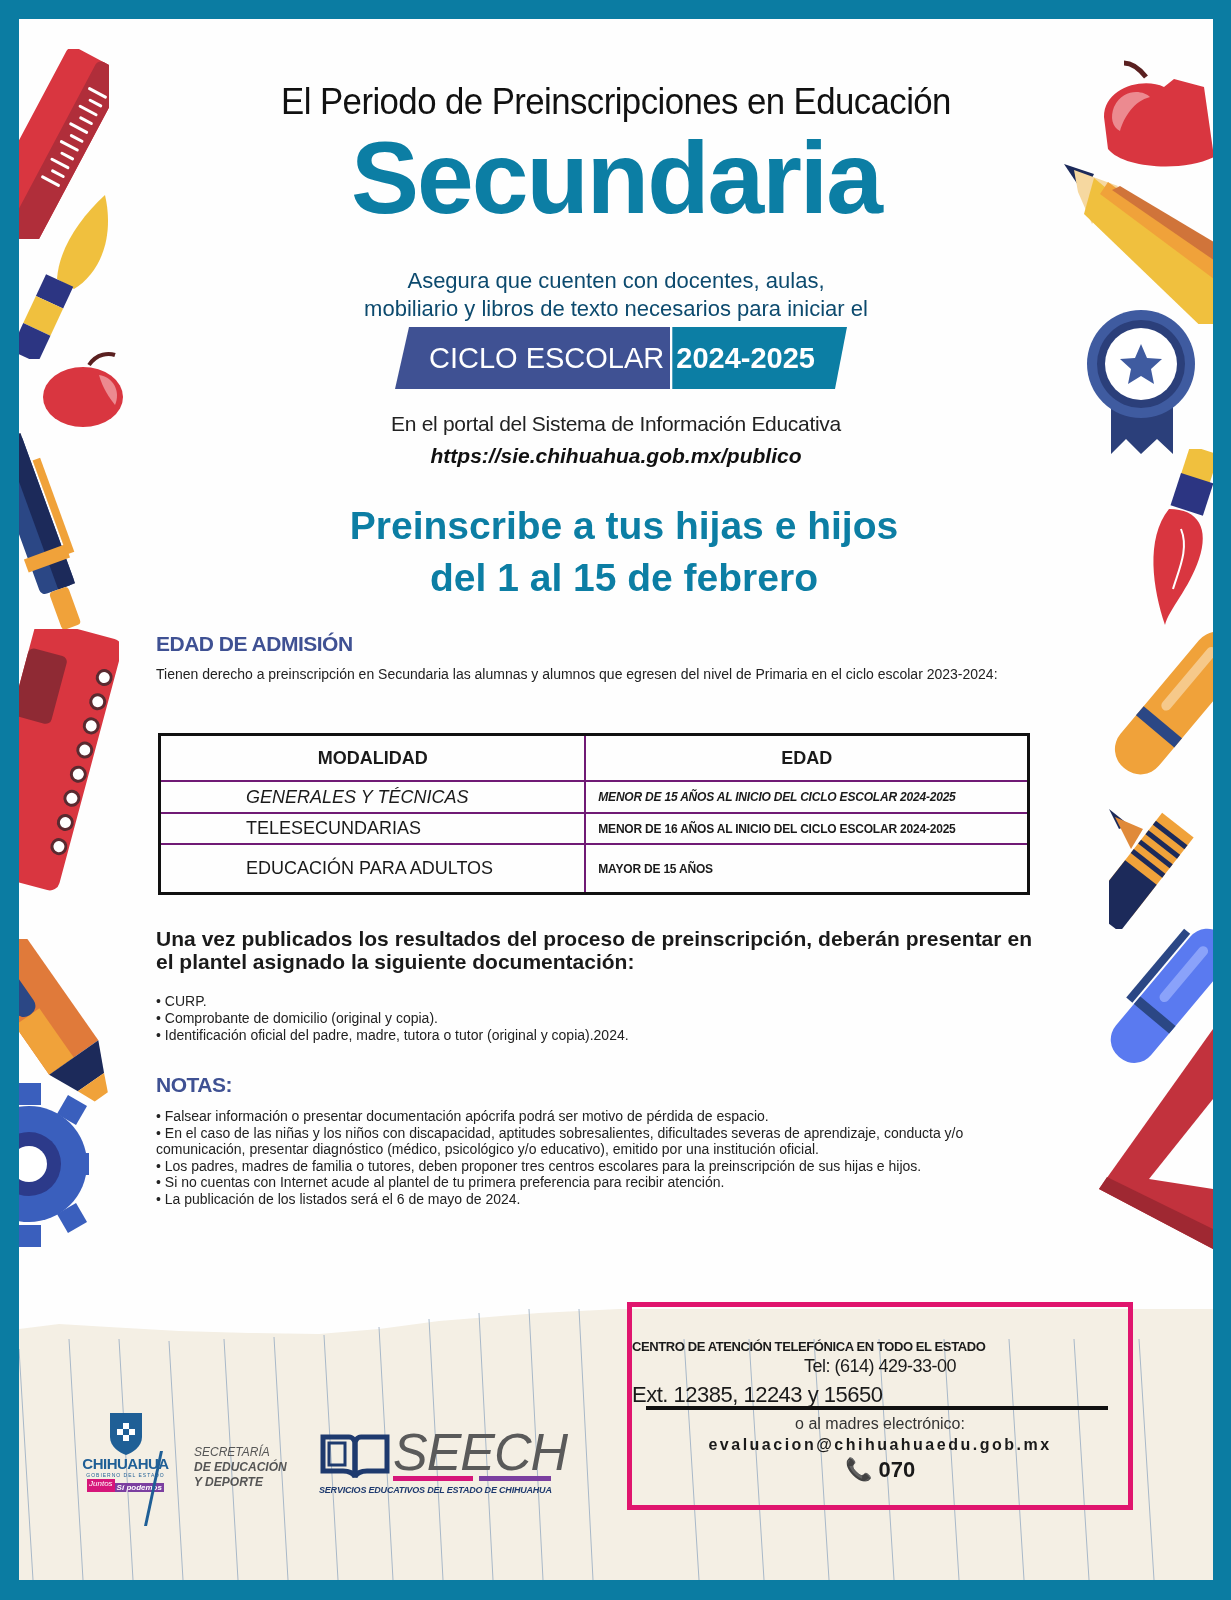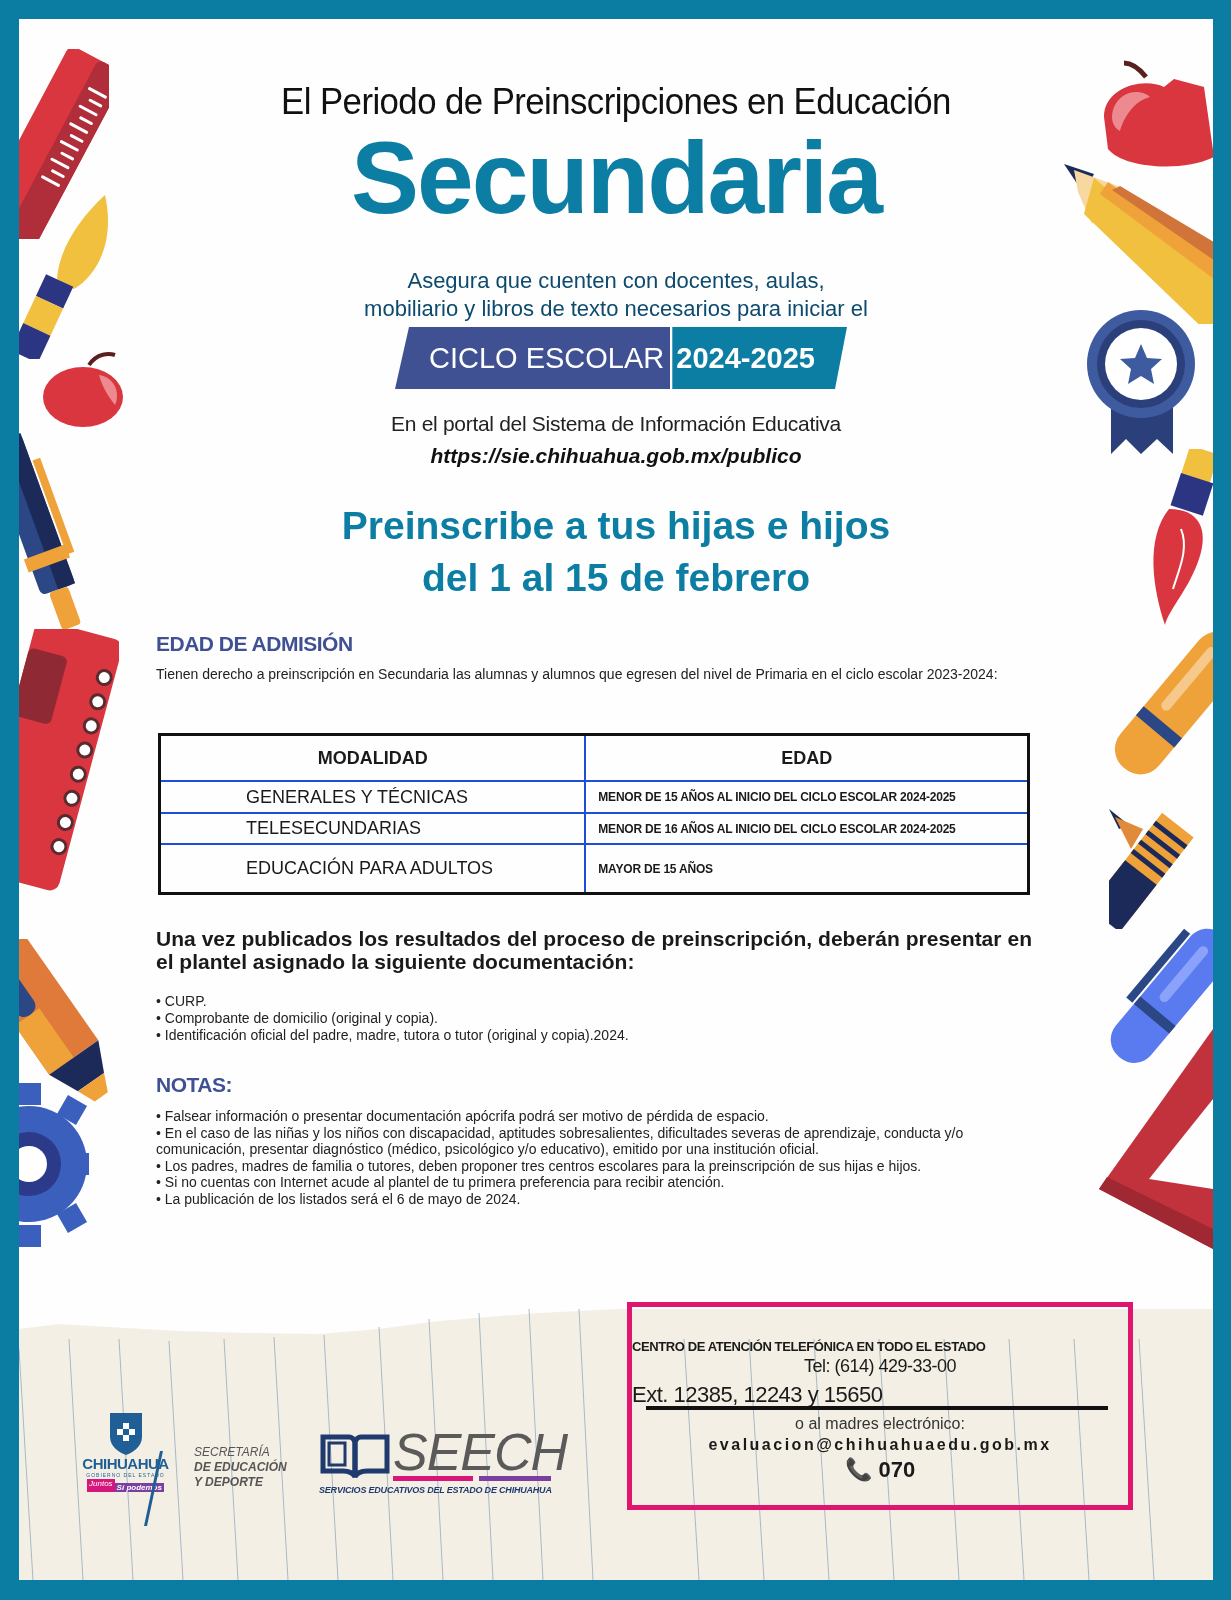--- a/index.html
+++ b/index.html
@@ -36,36 +36,36 @@
     clip-path: polygon(14px 0, 100% 0, 100% 100%, 0 100%);
   }
   .ciclo .right {
     background: #0c7ea4; color: #fff; font-size: 29px; font-weight: bold; padding: 0 32px 0 4px;
     display: flex; align-items: center; height: 62px; margin-left: 2px;
     clip-path: polygon(0 0, 100% 0, calc(100% - 12px) 100%, 0 100%);
   }
   .portal { top: 393px; font-size: 21px; color: #222; letter-spacing: -0.3px; }
   .url { top: 425px; font-size: 21px; font-weight: bold; font-style: italic; color: #111; }
   .cta {
-    top: 481px; font-size: 39px; line-height: 52px; font-weight: bold; color: #0c7ea4;
+    top: 481px; font-size: 39px; line-height: 52px; font-weight: bold; color: #0c7ea4; padding-left: 8px;
   }
 
   .block { position: absolute; left: 137px; width: 882px; }
   .h-section { font-size: 21px; font-weight: bold; color: #3f5193; letter-spacing: -0.5px; }
   .p-small { font-size: 14px; line-height: 15px; color: #222; }
 
   table.age {
     position: absolute; left: 139px; top: 714px; width: 872px;
     border-collapse: collapse; border: 3px solid #111;
   }
-  table.age td, table.age th { border: 2px solid #1d4ed8; padding: 0; }
+  table.age td, table.age th { border: 2px solid #701a75; padding: 0; }
   table.age th { height: 44px; font-size: 18px; font-weight: bold; text-align: center; }
   table.age td.mod { font-size: 18px; padding-left: 85px; }
   table.age td.edad { font-size: 12px; padding-left: 12px; font-weight: bold; letter-spacing: -0.2px; }
-  table.age tr.r1 td { height: 30px; }
+  table.age tr.r1 td { height: 30px; font-style: italic; }
   table.age tr.r2 td { height: 29px; }
   table.age tr.r3 td { height: 47px; }
 
   .docs-title { font-size: 21px; font-weight: bold; line-height: 23px; text-align: justify; color: #1a1a1a; }
   ul.bul { list-style: none; margin: 0; padding: 0; }
   ul.bul li { font-size: 14px; line-height: 17px; color: #222; }
   ul.bul li::before { content: "• "; }
   ul.notes li { line-height: 16.5px; }
 
   .paper {

